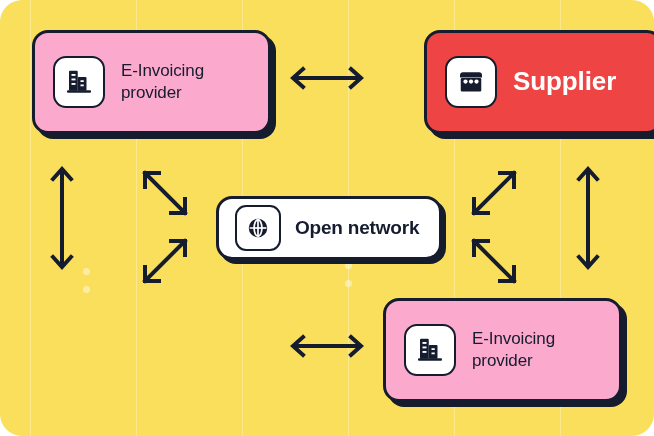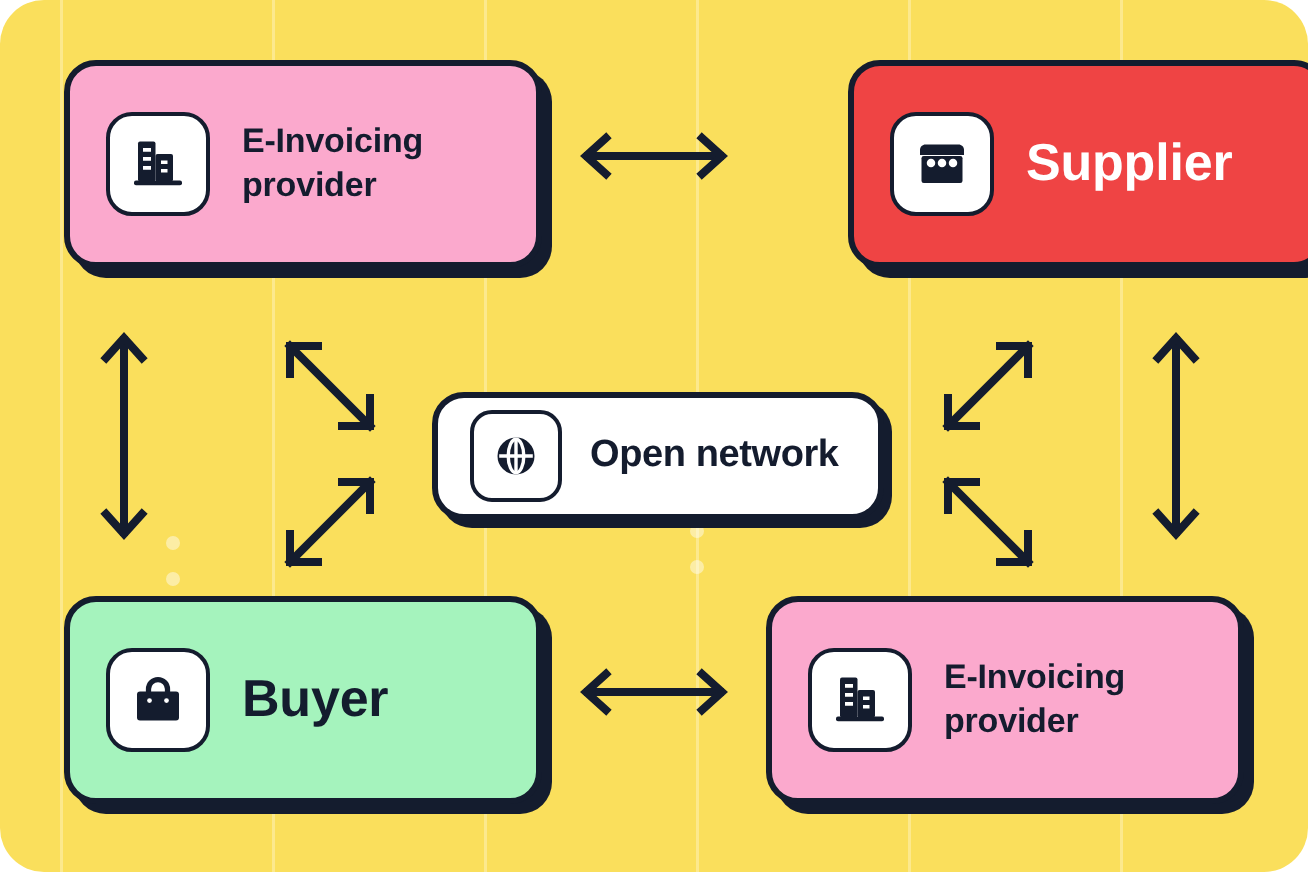--- a/index.html
+++ b/index.html
@@ -71,21 +71,21 @@
     border: 2.5px solid #141c2e;
     border-radius: 13px;
     display: flex;
     align-items: center;
     justify-content: center;
   }
   .node .icon-tile svg { display: block; }
 
   .node .node-label {
     font-size: 17px;
-    font-weight: 700;
+    font-weight: 400;
     line-height: 1.28;
     color: #141c2e;
     letter-spacing: -0.1px;
     white-space: pre-line;
   }
 
   
   #node-provider-top   { left: 32px;  top: 30px;  width: 239px; height: 104px; background: #fba9cd; }
   #node-supplier       { left: 383px; top: 30px;  width: 239px; height: 104px; background: #ef4444; margin-left: 41px; }
   #node-buyer          { left: 32px;  top: 298px; width: 239px; height: 104px; background: #a5f3bd; }
@@ -278,31 +278,20 @@
           <circle cx="12" cy="12" r="8.4" fill="#141c2e" stroke="none"></circle>
           <circle cx="12" cy="12" r="8.4"></circle>
           <ellipse cx="12" cy="12" rx="3.9" ry="8.4" stroke="#ffffff"></ellipse>
           <line x1="3.6" y1="12" x2="20.4" y2="12" stroke="#ffffff"></line>
           <line x1="12" y1="3.6" x2="12" y2="20.4" stroke="#ffffff"></line>
         </svg>
       </span>
       <span class="node-label">Open network</span>
     </div>
 
-    <div class="node" id="node-buyer">
-      <span class="icon-tile">
-        <svg width="30" height="30" viewBox="0 0 24 24">
-          <path d="M8.2 9.2 L8.2 7.6 C8.2 5.5 9.9 3.8 12 3.8 C14.1 3.8 15.8 5.5 15.8 7.6 L15.8 9.2" fill="none" stroke="#141c2e" stroke-width="2.1" stroke-linecap="round"></path>
-          <rect x="3.6" y="8.6" width="16.8" height="11.6" rx="1.2" fill="#141c2e"></rect>
-          <circle cx="8.6" cy="12.2" r="0.95" fill="#ffffff"></circle>
-          <circle cx="15.4" cy="12.2" r="0.95" fill="#ffffff"></circle>
-        </svg>
-      </span>
-      <span class="node-label">Buyer</span>
-    </div>
 
     <div class="node" id="node-provider-bot">
       <span class="icon-tile">
         <svg width="30" height="30" viewBox="0 0 24 24" fill="#141c2e">
           <rect x="4" y="3" width="7" height="16" rx="0.8"></rect>
           <rect x="11" y="8" width="7" height="11" rx="0.8"></rect>
           <rect x="2.4" y="18.6" width="19.2" height="1.9" rx="0.8"></rect>
           <rect x="6" y="5.6" width="3.2" height="1.5" fill="#ffffff"></rect>
           <rect x="6" y="9.2" width="3.2" height="1.5" fill="#ffffff"></rect>
           <rect x="6" y="12.8" width="3.2" height="1.5" fill="#ffffff"></rect>

